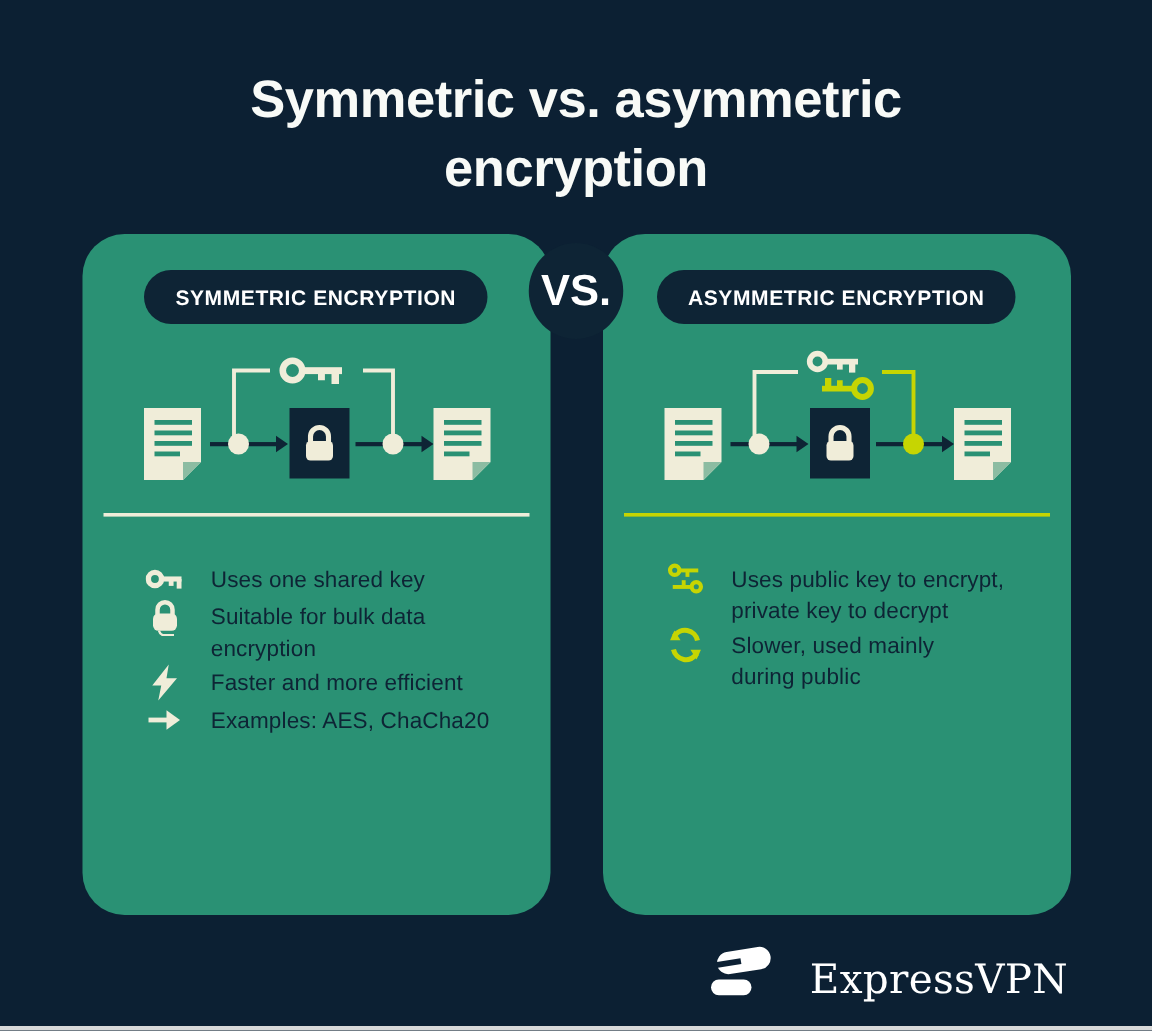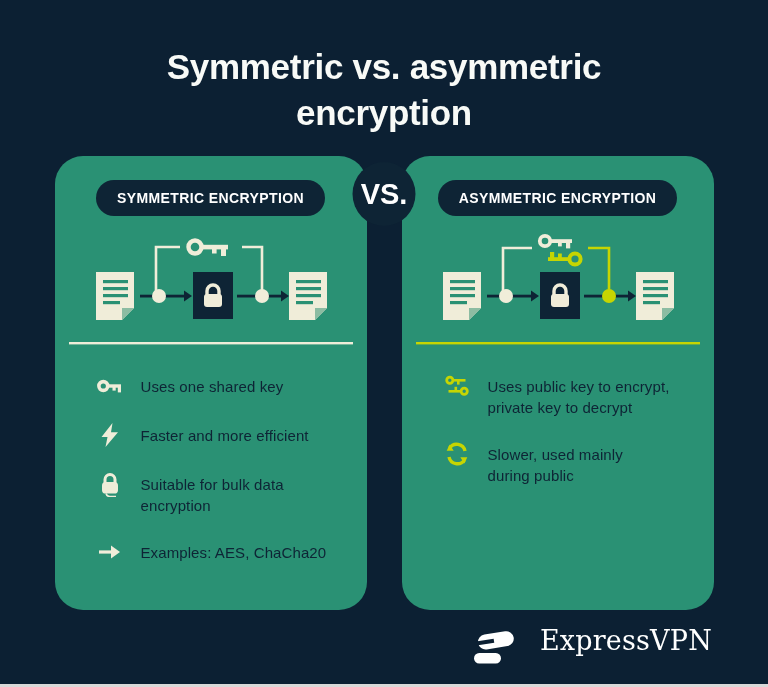--- a/index.html
+++ b/index.html
@@ -31,31 +31,31 @@
     color:#fff;font-size:14px;font-weight:700;letter-spacing:.4px;
     padding:10px 21px;border-radius:20px;white-space:nowrap;
   }
   .vs-badge{
     position:absolute;top:162px;left:50%;transform:translateX(-50%);
     width:63px;height:64px;border-radius:50%;background:var(--navy);
     display:flex;align-items:center;justify-content:center;
     color:#fff;font-size:29px;font-weight:700;z-index:2;
   }
   .diagram{display:block;margin-top:16px;}
-  .list{display:flex;flex-direction:column;gap:24px;margin:24px 16px 0 42px;}
+  .list{display:flex;flex-direction:column;margin:24px 16px 0 42px;}
   .list-item{display:flex;align-items:flex-start;}
   .item-icon{width:26px;height:26px;flex-shrink:0;margin-right:18px;margin-top:-1px;}
   .panel-symmetric .item-icon{color:var(--cream);}
   .panel-asymmetric .item-icon{color:var(--lime);}
   .item-text{
     color:var(--text-dark);font-size:15px;line-height:21px;
     white-space:pre-line;font-weight:400;letter-spacing:.1px;padding-top:2px;
   }
   .footer{
-    position:absolute;right:56px;bottom:18px;display:flex;align-items:flex-start;gap:24px;
+    position:absolute;right:56px;bottom:18px;display:flex;align-items:flex-end;gap:24px;
   }
   .brand-mark{width:46px;height:44px;}
   .brand-name{
     color:#fff;font-family:"DejaVu Serif","Liberation Serif",serif;
     font-size:27px;letter-spacing:.2px;
   }
   .bottom-strip{
     position:absolute;left:0;right:0;bottom:0;height:3px;background:var(--bottom-strip);
   }
 </style>
@@ -131,32 +131,32 @@
         <svg class="item-icon" viewBox="0 0 26 26">
           <circle cx="6.3" cy="13" r="4.4" fill="none" stroke="currentColor" stroke-width="3.6"></circle>
           <rect x="10.5" y="11.3" width="13.5" height="3.4" fill="currentColor"></rect>
           <rect x="15.5" y="13" width="3.2" height="4.6" fill="currentColor"></rect>
           <rect x="20.8" y="13" width="3.2" height="6.4" fill="currentColor"></rect>
         </svg>
         <div class="item-text">Uses one shared key</div>
       </div>
       <div class="list-item">
         <svg class="item-icon" viewBox="0 0 26 26">
-          <path d="M15.5 1 L4.5 15 h6 L8.5 25 L21 10.2 h-7 L15.5 1 Z" fill="currentColor"></path>
-        </svg>
-        <div class="item-text">Faster and more efficient</div>
-      </div>
-      <div class="list-item">
-        <svg class="item-icon" viewBox="0 0 26 26">
           <path d="M8 12 v-3.5 a5 5 0 0 1 10 0 V12" fill="none" stroke="currentColor" stroke-width="3"></path>
           <rect x="5" y="11" width="16" height="11.5" rx="3.6" fill="currentColor"></rect>
           <path d="M9 22.5 a4 4 0 0 0 4 3 h6" fill="none" stroke="currentColor" stroke-width="1.6"></path>
         </svg>
         <div class="item-text">Suitable for bulk data
 encryption</div>
+      </div>
+      <div class="list-item">
+        <svg class="item-icon" viewBox="0 0 26 26">
+          <path d="M15.5 1 L4.5 15 h6 L8.5 25 L21 10.2 h-7 L15.5 1 Z" fill="currentColor"></path>
+        </svg>
+        <div class="item-text">Faster and more efficient</div>
       </div>
       <div class="list-item">
         <svg class="item-icon" viewBox="0 0 26 26">
           <rect x="2" y="11.4" width="13" height="3.2" fill="currentColor"></rect>
           <path d="M14 6.5 L23 13 L14 19.5 Z" fill="currentColor"></path>
         </svg>
         <div class="item-text">Examples: AES, ChaCha20</div>
       </div>
     </div>
   </section>

